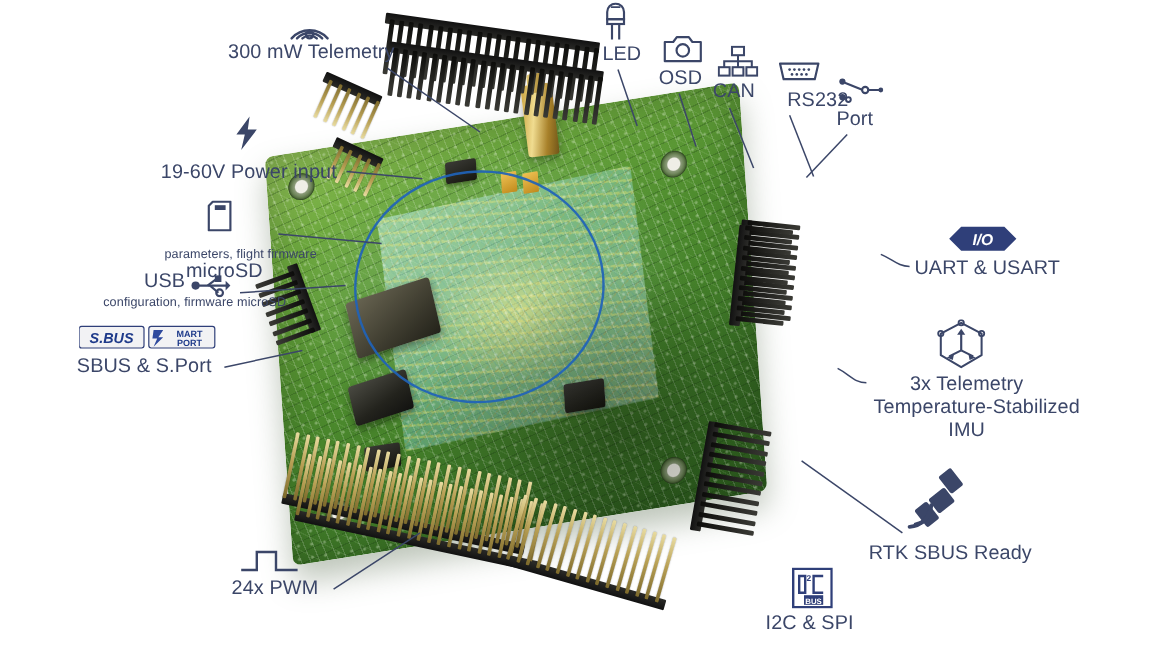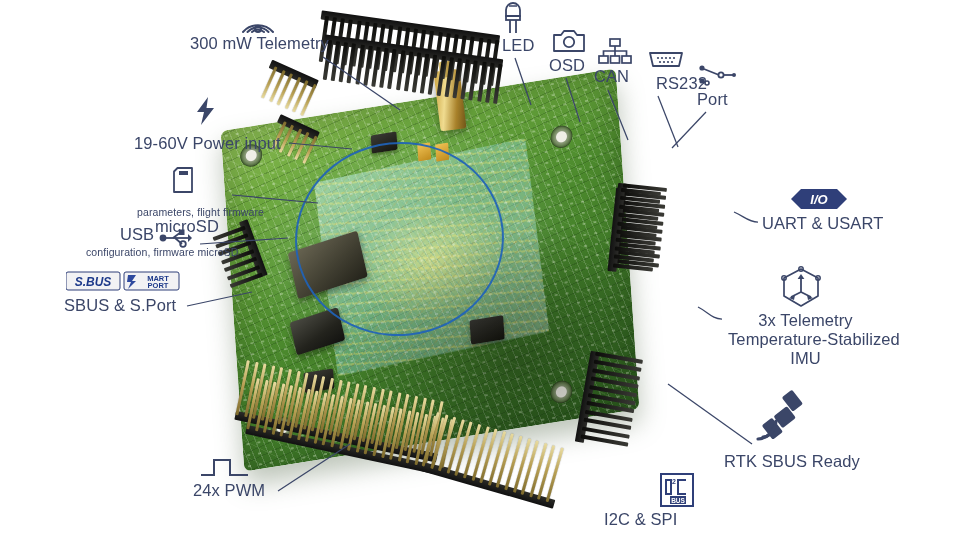--- a/index.html
+++ b/index.html
@@ -539,16 +539,16 @@
     <div class="badge" style="left:660px;top:473px;">
       <svg width="34" height="34" viewBox="0 0 34 34">
         <rect x="1" y="1" width="32" height="32" fill="none" stroke="#2f3f79" stroke-width="2"></rect>
         <path d="M6 7 h5 v14 h-5 z" fill="none" stroke="#2f3f79" stroke-width="2"></path>
         <path d="M26 7 h-8 v14 h8" fill="none" stroke="#2f3f79" stroke-width="2"></path>
         <text x="14" y="11" font-family="Liberation Sans, sans-serif" font-size="7" font-weight="bold" fill="#2f3f79" text-anchor="middle">2</text>
         <rect x="10" y="23" width="16" height="8" fill="#2f3f79"></rect>
         <text x="18" y="30" font-family="Liberation Sans, sans-serif" font-size="6.5" font-weight="bold" fill="#ffffff" text-anchor="middle">BUS</text>
       </svg>
     </div>
-    <div class="lbl main" style="left:604px;top:510px;text-align:center;">I2C &amp; SPI</div>
+    <div class="lbl main" style="left:638px;top:510px;text-align:center;">I2C &amp; SPI</div>
   </div>
 
 </div>
 
 </body></html>

